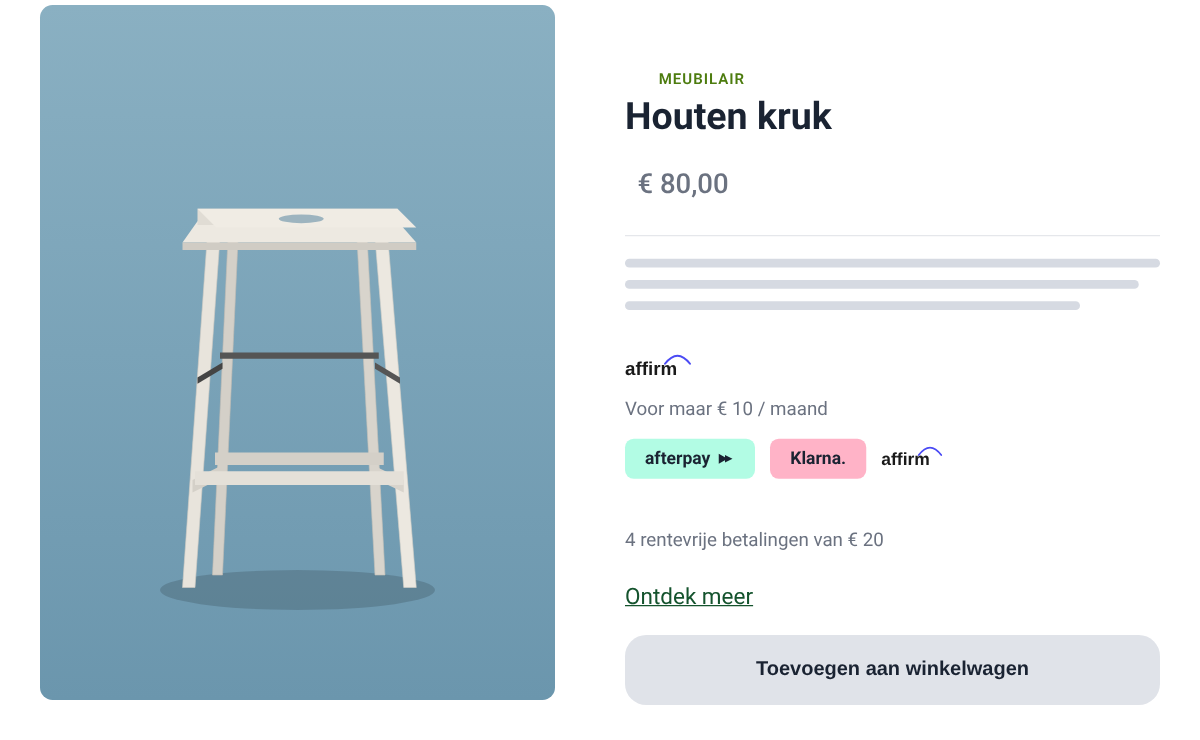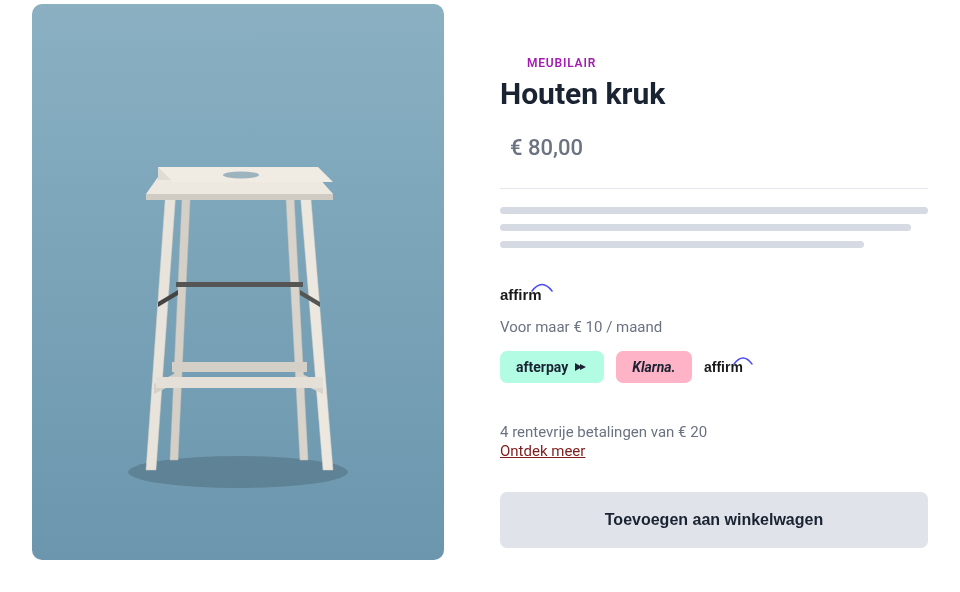--- a/index.html
+++ b/index.html
@@ -32,21 +32,21 @@
     }
     .product-details {
       flex: 1;
       padding-top: 52px;
       max-width: 430px;
     }
     .category {
       font-size: 12px;
       font-weight: 600;
       letter-spacing: 0.8px;
-      color: #a21caf;
+      color: #4d7c0f;
       margin-bottom: 6px;
       padding-left: 27px;
     }
     .title {
       font-size: 30px;
       font-weight: 700;
       color: #1a2332;
       margin-bottom: 24px;
     }
     .price {
@@ -103,44 +103,43 @@
       gap: 4px;
       height: 32px;
     }
     .badge.afterpay {
       background: #b2fce4;
       color: #1a2332;
     }
     .badge.klarna {
       background: #ffb3c7;
       color: #1a2332;
-      font-style: italic;
     }
     .badge.affirm-badge {
       padding: 0;
     }
     .installment-text {
       font-size: 15px;
       color: #6b7280;
-      margin-bottom: 0;
+      margin-bottom: 26px;
     }
     .discover-link {
-      font-size: 15px;
-      color: #7f1d1d;
+      font-size: 18px;
+      color: #14532d;
       text-decoration: underline;
       cursor: pointer;
       display: inline-block;
-      margin-bottom: 32px;
+      margin-bottom: 20px;
     }
     .add-to-cart {
       width: 100%;
       padding: 19px;
       background: #e0e3e9;
       border: none;
-      border-radius: 7px;
+      border-radius: 17px;
       font-size: 16px;
       font-weight: 600;
       color: #1a2332;
       cursor: pointer;
       text-align: center;
     }
   </style>
 </head>
 <body>
 

